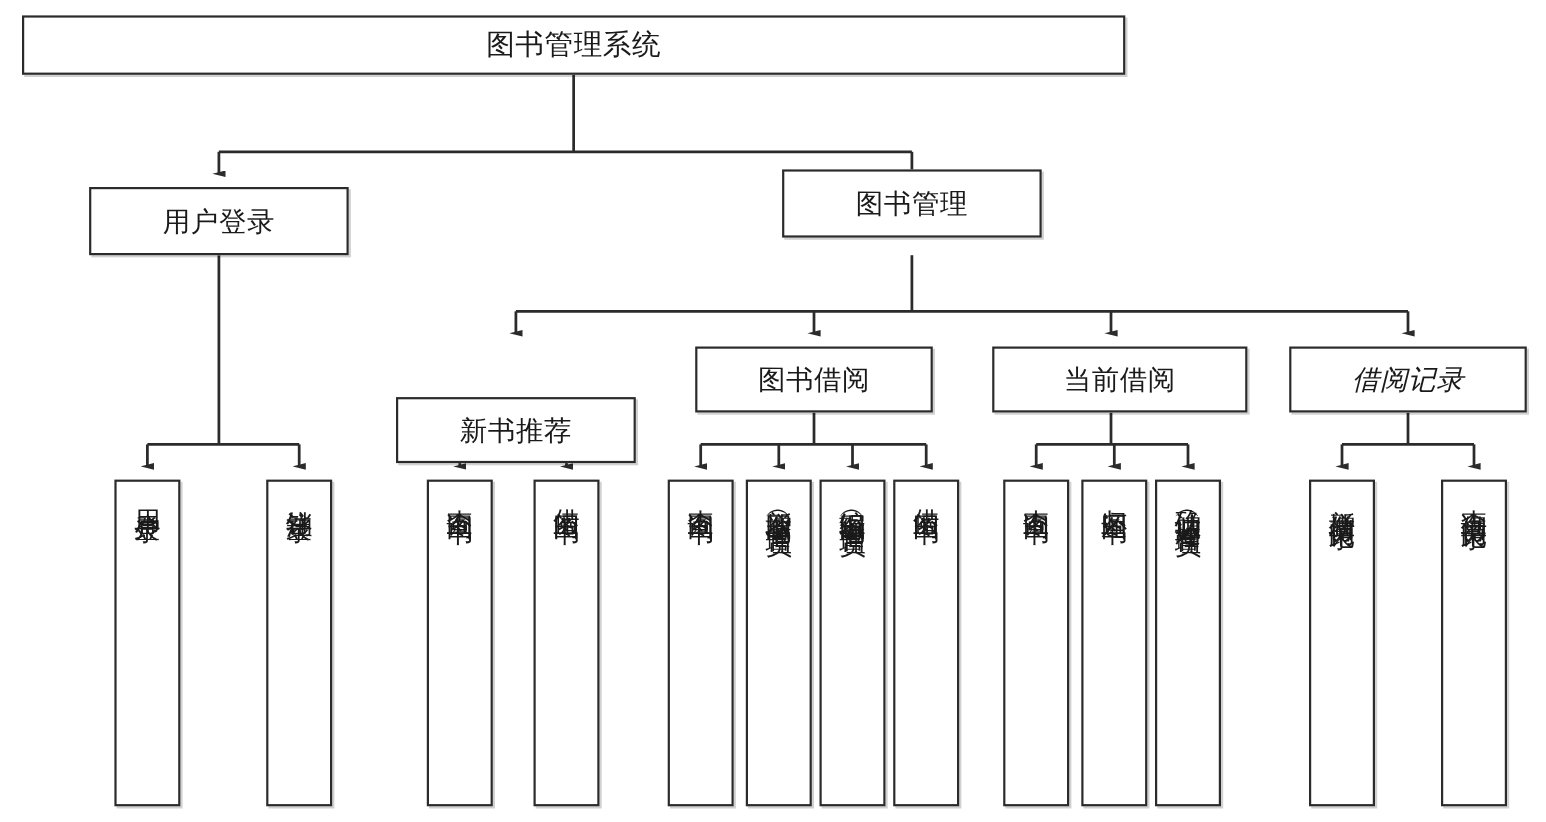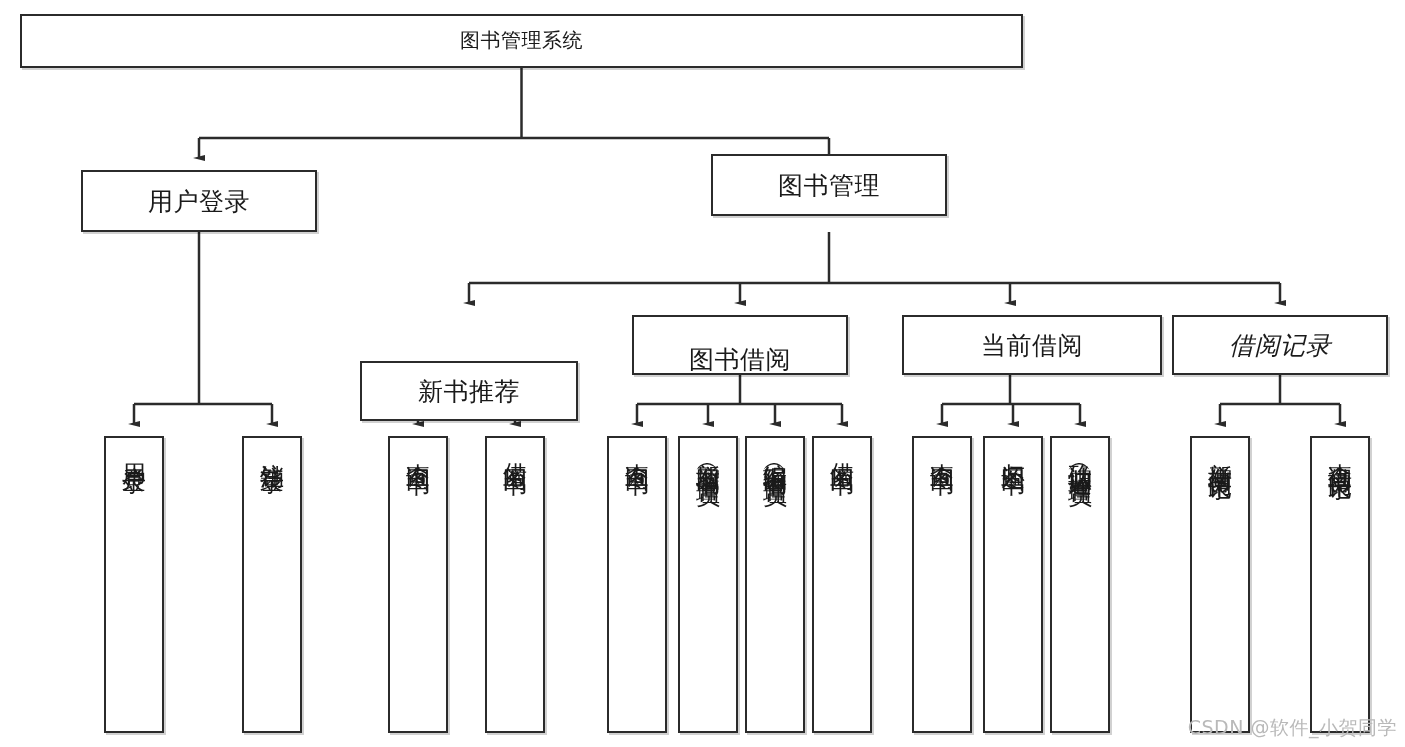--- a/index.html
+++ b/index.html
@@ -41,21 +41,21 @@
     text-align: center;
     line-height: 1.08;
     letter-spacing: 0.5px;
     white-space: nowrap;
   }
   
   .node.h .label {
     font-size: 25px;
   }
   .node.root .label {
-    font-size: 20px;
+    font-size: 26px;
   }
   
   .node.v {
     align-items: flex-start;
     justify-content: center;
     padding-top: 6px;
   }
   .node.v .label {
     writing-mode: vertical-rl;
     text-orientation: upright;
@@ -129,24 +129,24 @@
       </div>
       <div class="node h" style="left: 81px; top: 170px; width: 236px; height: 62px;">
         <span class="label">用户登录</span>
       </div>
       <div class="node h" style="left: 711px; top: 154px; width: 236px; height: 62px;">
         <span class="label">图书管理</span>
       </div>
       <div class="node h" style="left: 360px; top: 315px; width: 218px; height: 60px; margin-top: 46px;">
         <span class="label">新书推荐</span>
       </div>
-      <div class="node h" style="left: 632px; top: 315px; width: 216px; height: 60px; align-items: flex-end;">
+      <div class="node h" style="left: 632px; top: 315px; width: 216px; height: 60px;">
         <span class="label">图书借阅</span>
       </div>
-      <div class="node h" style="left: 902px; top: 315px; width: 260px; height: 60px;">
+      <div class="node h" style="left: 902px; top: 315px; width: 232px; height: 60px;">
         <span class="label">当前借阅</span>
       </div>
       <div class="node h" style="left: 1172px; top: 315px; width: 216px; height: 60px; font-style: italic;">
         <span class="label">借阅记录</span>
       </div>
       <div class="node v" style="left: 104px; top: 436px; width: 60px; height: 297px;">
         <span class="label">用户登录</span>
       </div>
       <div class="node v" style="left: 242px; top: 436px; width: 60px; height: 297px;">
         <span class="label">注销登录</span>
@@ -179,14 +179,13 @@
         <span class="label">确认归还（管理员）</span>
       </div>
       <div class="node v" style="left: 1190px; top: 436px; width: 60px; height: 297px;">
         <span class="label">新增借阅记录</span>
       </div>
       <div class="node v" style="left: 1310px; top: 436px; width: 60px; height: 297px;">
         <span class="label">查询借阅记录</span>
       </div>
     </div>
 
-  <div class="watermark">CSDN @软件_小贺同学</div>
 </div>
 
 </body></html>

